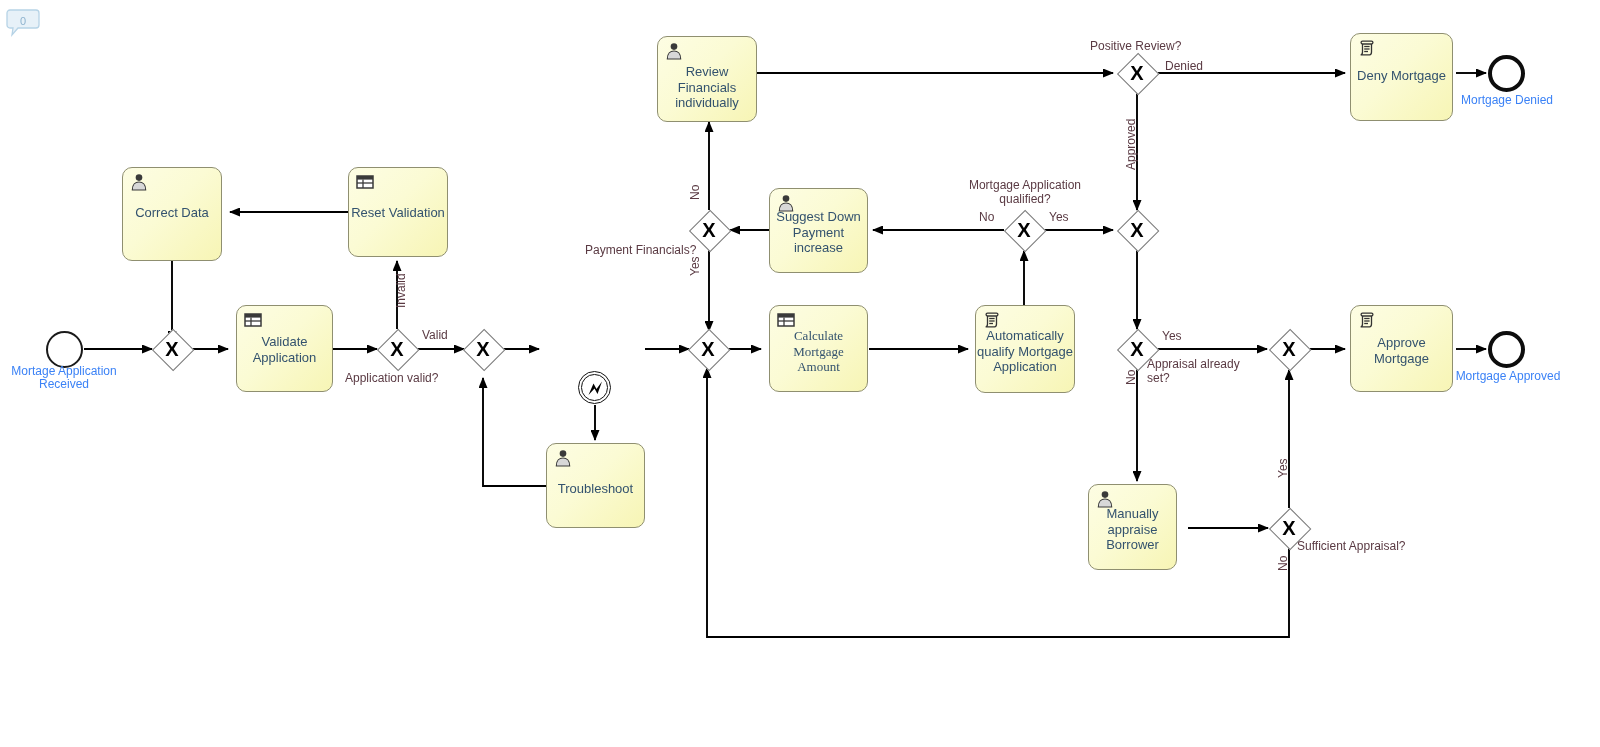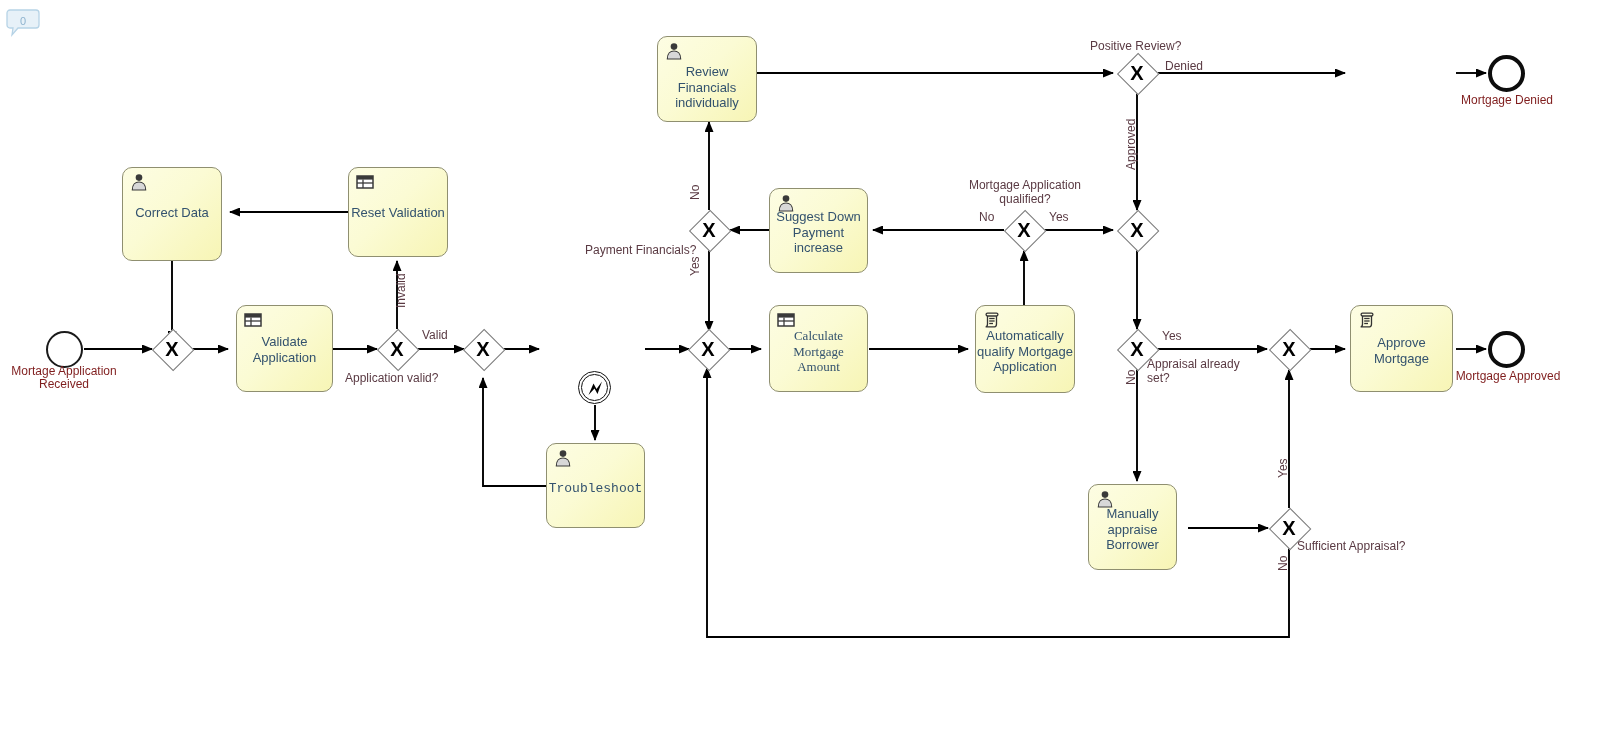--- a/index.html
+++ b/index.html
@@ -33,21 +33,21 @@
   .ev.start{border:2px solid #1a1a1a;}
   .ev.end{border:4px solid #0d0d0d;}
 
   .bev{position:absolute;border-radius:50%;background:#ffffff;box-sizing:border-box;
        border:1.6px solid #111;}
   .bev .inner{position:absolute;left:2.2px;top:2.2px;right:2.2px;bottom:2.2px;
        border:1.6px solid #111;border-radius:50%;box-sizing:border-box;}
 
   .lbl{position:absolute;color:#5a3a43;font-size:12px;line-height:14px;white-space:pre-line;}
   .lbl.vert{transform:rotate(-90deg);transform-origin:left top;}
-  .evlbl{position:absolute;color:#7f1d1d;font-size:12px;line-height:13px;text-align:center;white-space:pre-line;}
+  .evlbl{position:absolute;color:#3b82f6;font-size:12px;line-height:13px;text-align:center;white-space:pre-line;}
 
   .badge{position:absolute;left:6px;top:8px;width:34px;height:30px;}
   .badge .bnum{position:absolute;left:0;top:0;width:34px;height:25px;
     display:flex;align-items:center;justify-content:center;
     font-size:11px;color:#8fb4cf;}
 </style>
 </head>
 <body>
 
 <div id="canvas">
@@ -177,21 +177,21 @@
           <rect x="2" y="4" width="16" height="3.6" fill="#3a3a3a"></rect>
           <line x1="2" y1="11" x2="18" y2="11" stroke="#3a3a3a" stroke-width="1.3"></line>
           <line x1="8" y1="7.6" x2="8" y2="16" stroke="#3a3a3a" stroke-width="1.3"></line>
         </svg>
     </span>
     <span class="tlabel" style="top:28px;">Validate
 Application</span>
   </div>
 
 
-  <div class="task" style="left:546px;top:443px;width:99px;height:85px;font-family:Liberation Mono, monospace;">
+  <div class="task" style="left:546px;top:443px;width:99px;height:85px;">
     <span class="ticon">
       <svg width="20" height="20" viewBox="0 0 20 20">
           <circle cx="10" cy="5.6" r="3.3" fill="#3a3a3a"></circle>
           <path d="M3.3,18 C3.3,12.6 6.4,10 10,10 C13.6,10 16.7,12.6 16.7,18 Z" fill="#d8d8d8" stroke="#3a3a3a" stroke-width="1.1"></path>
         </svg>
     </span>
     <span class="tlabel" style="top:37px;">Troubleshoot</span>
   </div>
 
   <div class="task" style="left:657px;top:36px;width:100px;height:86px;">
@@ -239,20 +239,32 @@
         <line x1="7.2" y1="8.5" x2="12.6" y2="8.5"></line>
         <line x1="7.2" y1="11" x2="12.6" y2="11"></line>
         <line x1="7.2" y1="13.5" x2="11" y2="13.5"></line>
       </svg>
     </span>
     <span class="tlabel" style="top:22px;">Automatically
 qualify Mortgage
 Application</span>
   </div>
 
+  <div class="task" style="left:1350px;top:33px;width:103px;height:88px;">
+    <span class="ticon">
+      <svg width="20" height="20" viewBox="0 0 20 20" fill="none" stroke="#333" stroke-width="1.3">
+        <path d="M5.5,3.2 C3.6,3.2 3.6,6 5.5,6 L14.5,6 C16.4,6 16.4,3.2 14.5,3.2 Z"></path>
+        <path d="M5.5,6 L5.5,14 C5.5,16.8 3.6,16.8 3.6,16.8 L12.6,16.8 C14.5,16.8 14.5,14 14.5,14 L14.5,6"></path>
+        <line x1="7.2" y1="8.5" x2="12.6" y2="8.5"></line>
+        <line x1="7.2" y1="11" x2="12.6" y2="11"></line>
+        <line x1="7.2" y1="13.5" x2="11" y2="13.5"></line>
+      </svg>
+    </span>
+    <span class="tlabel" style="top:34px;">Deny Mortgage</span>
+  </div>
 
   <div class="task" style="left:1350px;top:305px;width:103px;height:87px;">
     <span class="ticon">
       <svg width="20" height="20" viewBox="0 0 20 20" fill="none" stroke="#333" stroke-width="1.3">
         <path d="M5.5,3.2 C3.6,3.2 3.6,6 5.5,6 L14.5,6 C16.4,6 16.4,3.2 14.5,3.2 Z"></path>
         <path d="M5.5,6 L5.5,14 C5.5,16.8 3.6,16.8 3.6,16.8 L12.6,16.8 C14.5,16.8 14.5,14 14.5,14 L14.5,6"></path>
         <line x1="7.2" y1="8.5" x2="12.6" y2="8.5"></line>
         <line x1="7.2" y1="11" x2="12.6" y2="11"></line>
         <line x1="7.2" y1="13.5" x2="11" y2="13.5"></line>
       </svg>

